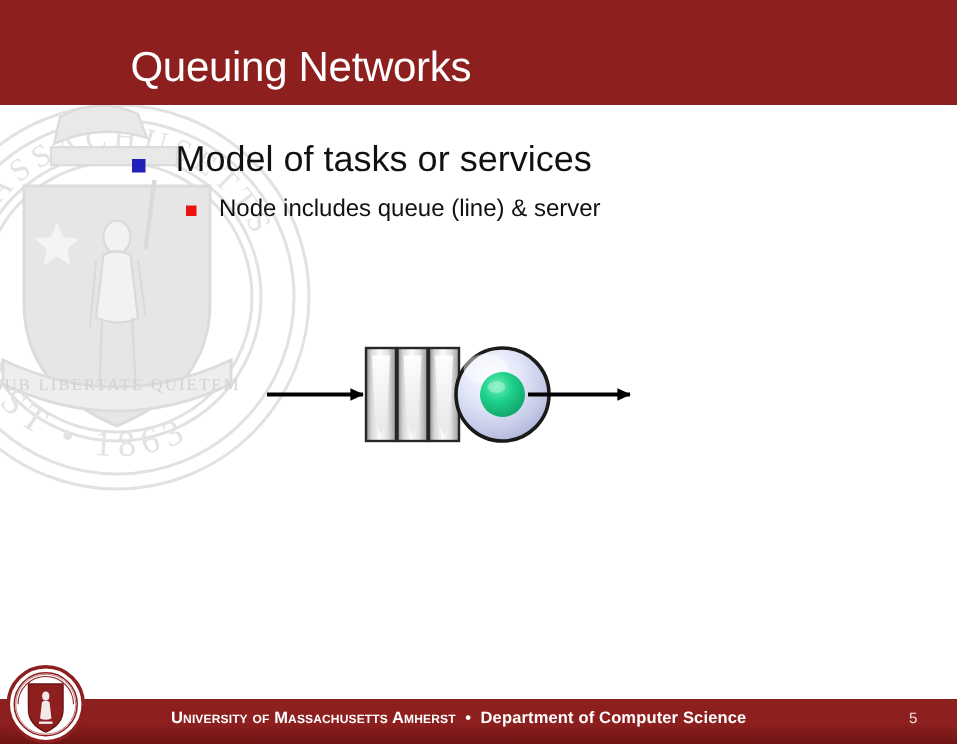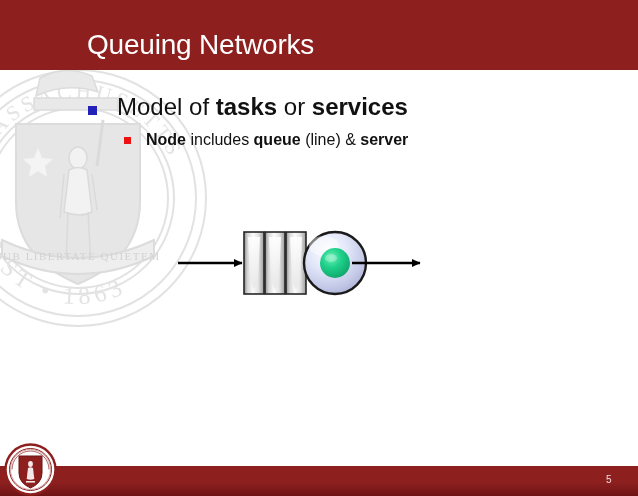--- a/index.html
+++ b/index.html
@@ -99,21 +99,21 @@
   .bullet-l1 .bullet-text {
     margin-left: 29px;
     font-size: 24px;
     line-height: 30px;
   }
   .bullet-l2 .bullet-text {
     margin-left: 22px;
     font-size: 16px;
     line-height: 28px;
   }
-  .bold { font-weight: bold; text-align: right; }
+  .bold { font-weight: normal; text-align: right; }
 
   
   #queue-diagram {
     position: absolute;
     left: 170px;
     top: 212px;
     width: 270px;
     height: 105px;
   }
 
@@ -280,20 +280,21 @@
       <ellipse cx="161" cy="46" rx="6" ry="4" fill="#ffffff" opacity="0.3"></ellipse>
     </g>
 
     <g>
       <line x1="182" y1="51" x2="250" y2="51" stroke="#000000" stroke-width="2.6" marker-end="url(#arrowHead)"></line>
     </g>
   </svg>
 
   <div id="footer-bar"></div>
 
+  <div id="footer-text"><span class="sc">University of Massachusetts Amherst</span><span>&nbsp; • &nbsp;</span><span>Department of Computer Science</span></div>
 
   <div id="page-number">5</div>
 
   <svg id="footer-seal" viewBox="0 0 53 53" xmlns="http://www.w3.org/2000/svg">
     <circle cx="26.5" cy="26.5" r="25" fill="#ffffff" stroke="#8d1f1f" stroke-width="2.4"></circle>
     <circle cx="26.5" cy="26.5" r="21" fill="#ffffff" stroke="#8d1f1f" stroke-width="1"></circle>
     <circle cx="26.5" cy="26.5" r="20" fill="none" stroke="#b86b6b" stroke-width="0.6"></circle>
     <path d="M 15,13 L 38,13 L 38,30 Q 38,40 26.5,45 Q 15,40 15,30 Z" fill="#8d1f1f" stroke="#6e1414" stroke-width="1"></path>
     <g fill="#ffffff" opacity="0.9">
       <ellipse cx="26.5" cy="21" rx="2.4" ry="3"></ellipse>

